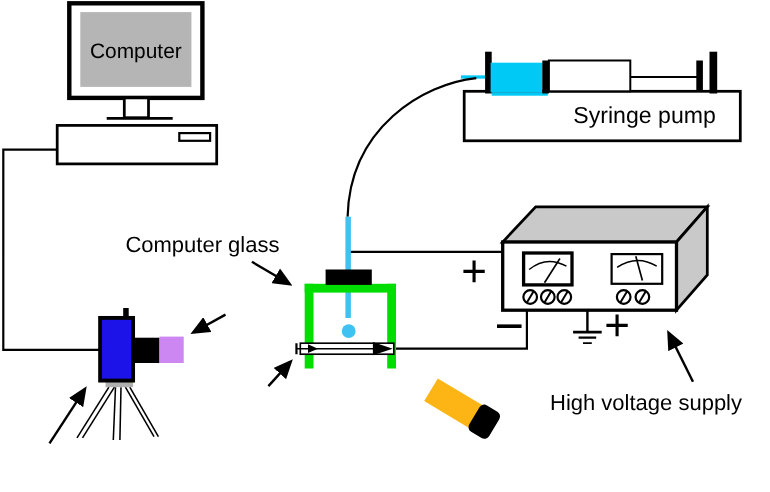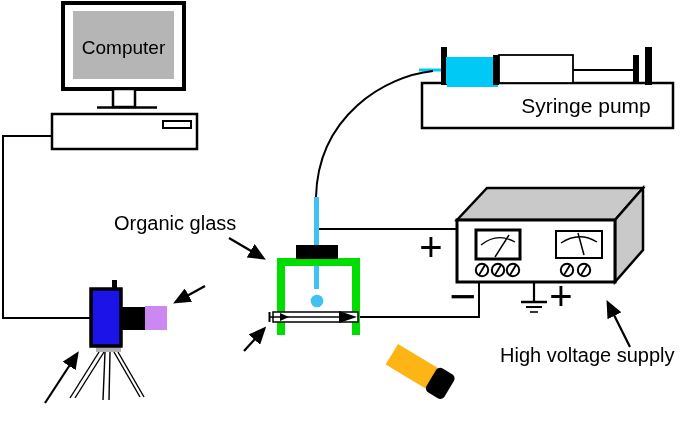--- a/index.html
+++ b/index.html
@@ -119,27 +119,27 @@
   <line x1="205" y1="286" x2="176" y2="302" stroke="#000" stroke-width="2.2" marker-end="url(#ah)"></line>
   <line x1="45" y1="403" x2="77" y2="354" stroke="#000" stroke-width="2.2" marker-end="url(#ah)"></line>
   <line x1="244" y1="351" x2="264" y2="329" stroke="#000" stroke-width="2.2" marker-end="url(#ah)"></line>
   <line x1="630" y1="347" x2="608" y2="303" stroke="#000" stroke-width="2.2" marker-end="url(#ah)"></line>
 </svg>
 
 <div class="lbl ctr" style="left:62px;top:38px;width:123px;font-size:19px;">Computer</div>
 
 <div class="lbl ctr" style="left:422px;top:94px;width:248px;font-size:21px;padding-left:40px;">Syringe pump</div>
 
-<div class="lbl" style="left:114px;top:212px;">Organic glass</div>
+<div class="lbl" style="left:114px;top:212px;">Computer glass</div>
 
 
 
 
 
-<div class="lbl" style="left:500px;top:344px;">High voltage supply</div>
+<div class="lbl" style="left:500px;top:356px;">High voltage supply</div>
 
 <div class="sym" style="left:411px;top:227px;width:40px;height:40px;line-height:40px;font-size:40px;">+</div>
 
 <div class="sym" style="left:443px;top:274px;width:40px;height:44px;line-height:44px;font-size:46px;">−</div>
 
 <div class="sym" style="left:541px;top:276px;width:40px;height:40px;line-height:40px;font-size:40px;">+</div>
 
 </div>
 
 </body></html>

